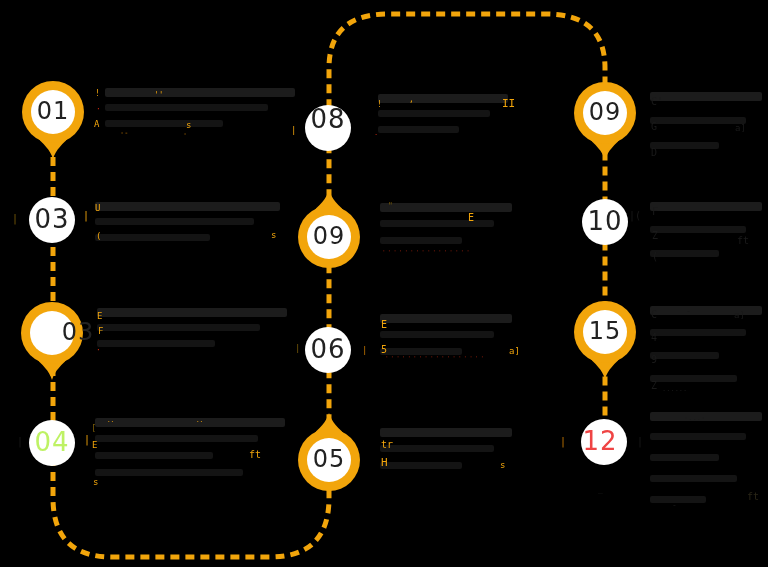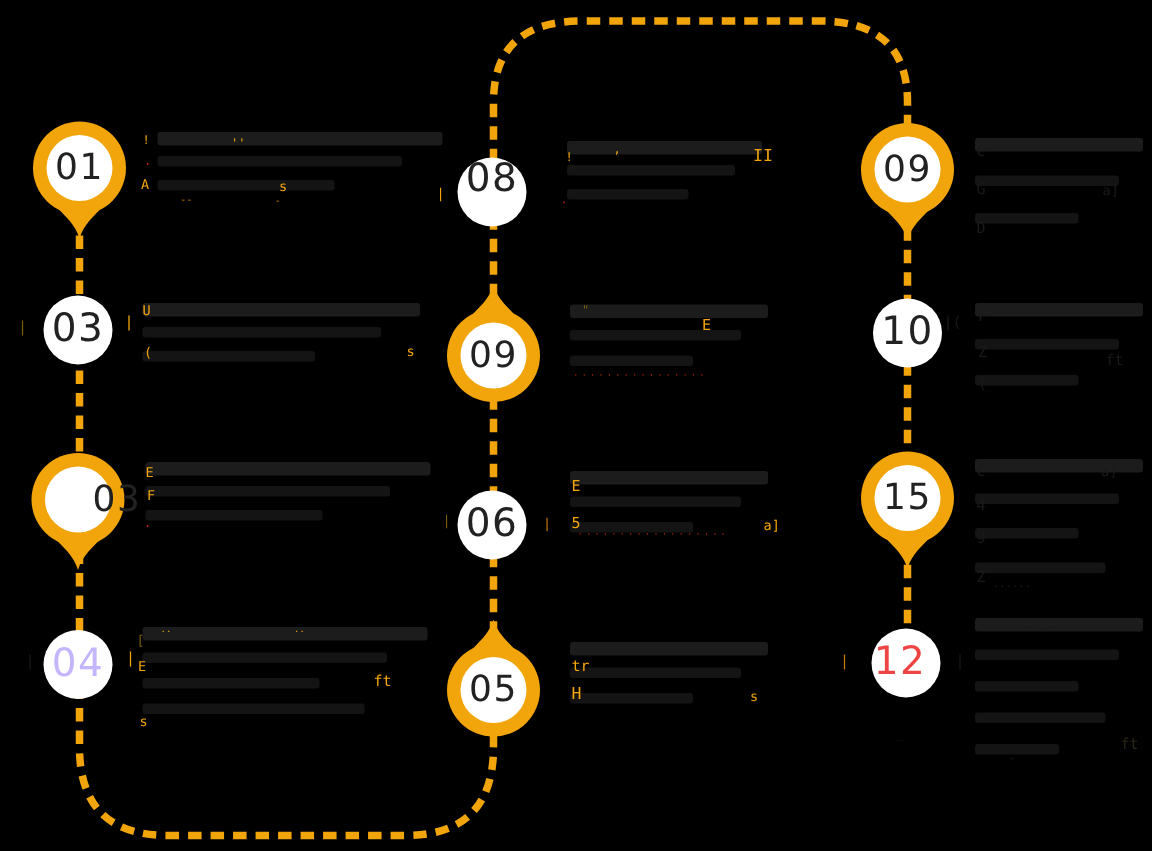--- a/index.html
+++ b/index.html
@@ -55,21 +55,21 @@
           <circle cx="33" cy="33" r="22" fill="#FFFFFF"></circle>
         </svg></div>
       <span class="step-num pin-num" style="left: 52px; top: 333px; color: rgb(34, 34, 34); margin-left: 26px;">03</span>
       <div class="label-block" style="left: 95px; top: 418px; width: 190px;">
         <div class="ghost-line ghost-title" style="width: 190px; margin-bottom: 8px;"></div>
         <div class="ghost-line" style="width: 163px; margin-bottom: 10px;"></div>
         <div class="ghost-line" style="width: 118px; margin-bottom: 10px;"></div>
         <div class="ghost-line" style="width: 148px; margin-bottom: 10px;"></div>
       </div>
       <div class="node dot" style="left: 29px; top: 420px; background: rgb(255, 255, 255);"></div>
-      <span class="step-num" style="left: 52px; top: 443px; color: #c4b5fd;">04</span>
+      <span class="step-num" style="left: 52px; top: 443px; color: #bef264;">04</span>
       <div class="label-block" style="left: 380px; top: 428px; width: 132px;">
         <div class="ghost-line ghost-title" style="width: 132px; margin-bottom: 8px;"></div>
         <div class="ghost-line" style="width: 114px; margin-bottom: 10px;"></div>
         <div class="ghost-line" style="width: 82px; margin-bottom: 10px;"></div>
       </div>
       <div class="node" style="left: 296px; top: 401px;"><svg width="66" height="92" viewBox="0 0 66 92">
           <path d="M14 37 C24 26 30 22 33 12 C36 22 42 26 52 37 Z" fill="#F2A50B"></path>
           <circle cx="33" cy="59" r="31" fill="#F2A50B"></circle>
           <circle cx="33" cy="59" r="22" fill="#FFFFFF"></circle>
         </svg></div>

